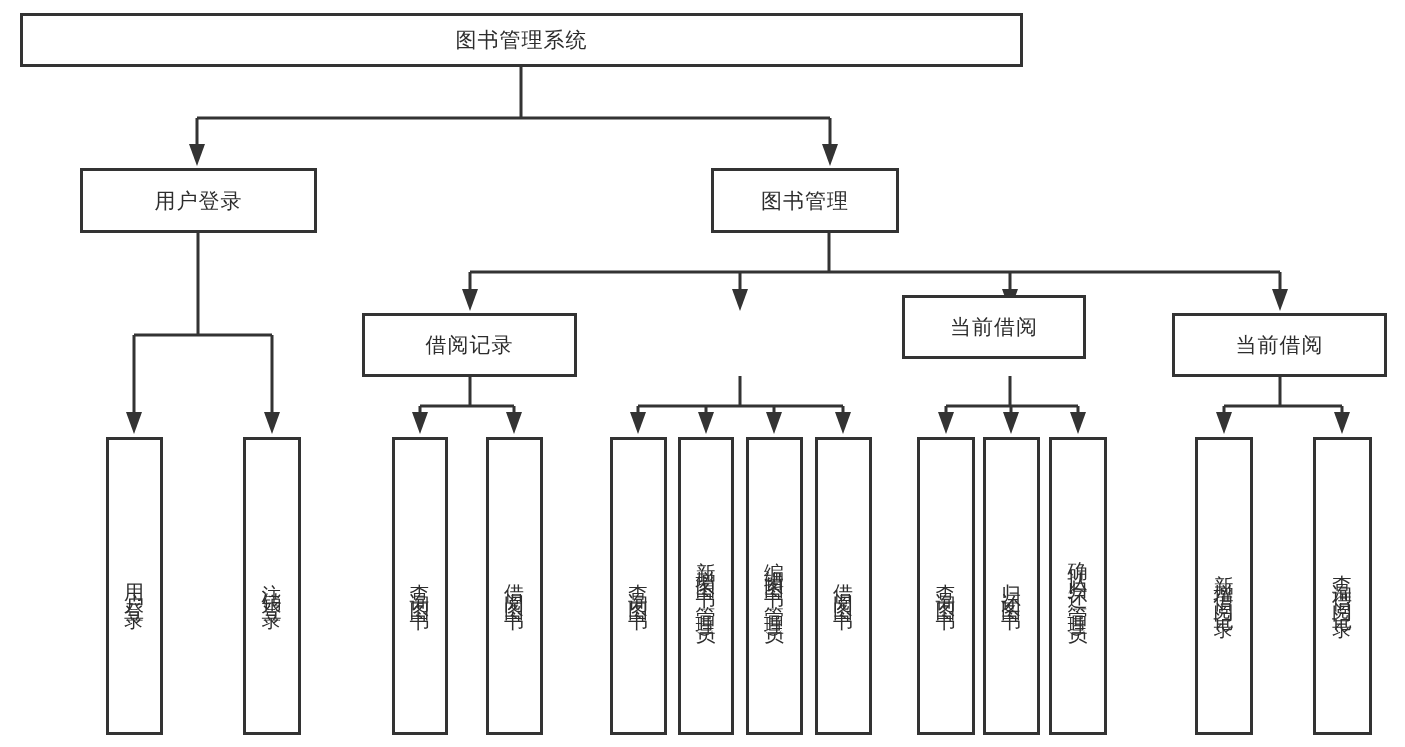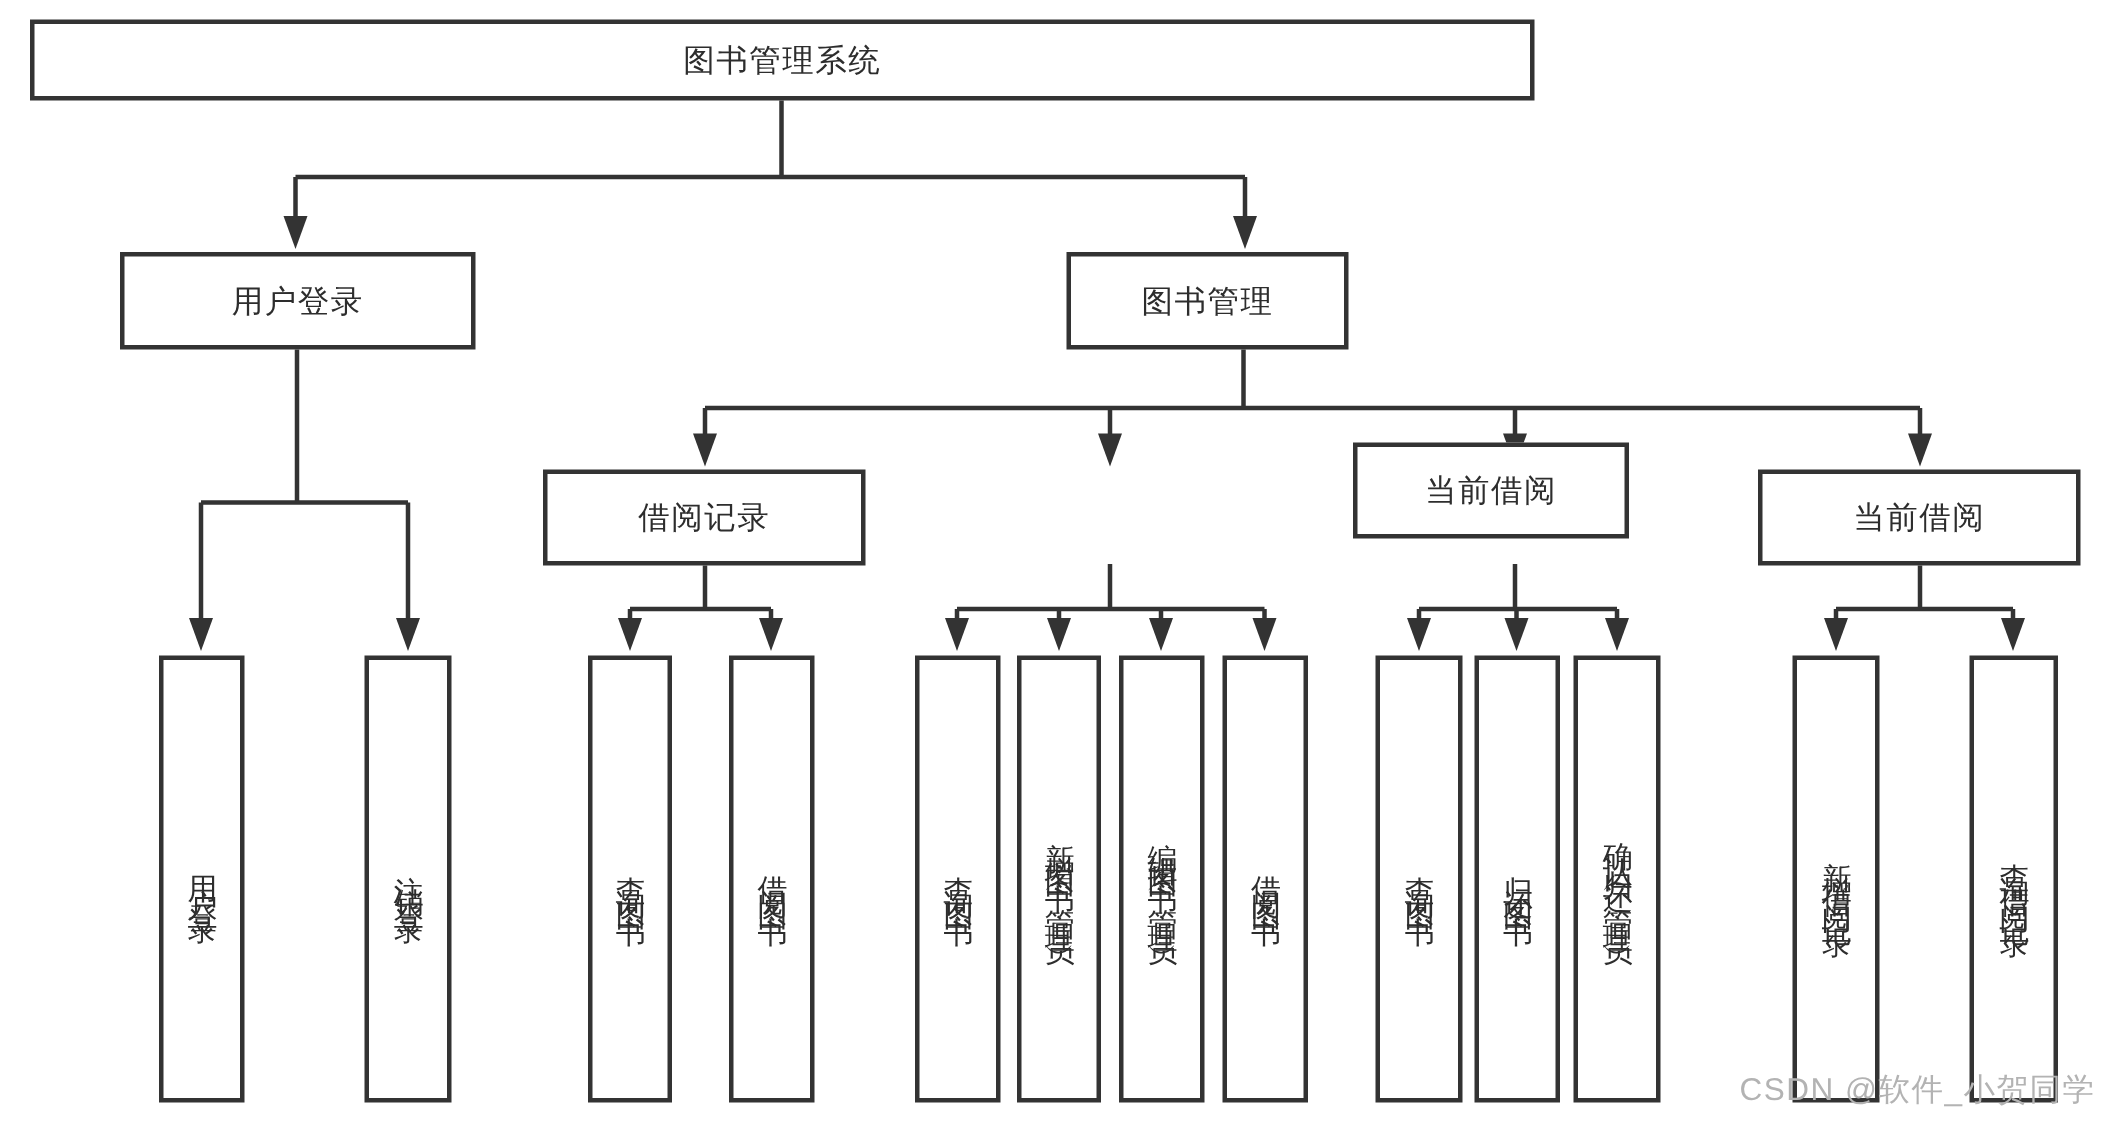--- a/index.html
+++ b/index.html
@@ -143,15 +143,14 @@
     <span class="vlabel">确认归还（管理员）</span>
   </div>
 
   <div class="vnode" style="left:1195px;top:437px;width:58px;height:298px">
     <span class="vlabel">新增借阅记录</span>
   </div>
   <div class="vnode" style="left:1313px;top:437px;width:59px;height:298px">
     <span class="vlabel">查询借阅记录</span>
   </div>
 
-  <div class="watermark">CSDN @软件_小贺同学</div>
 
 </div>
 
 </body></html>

